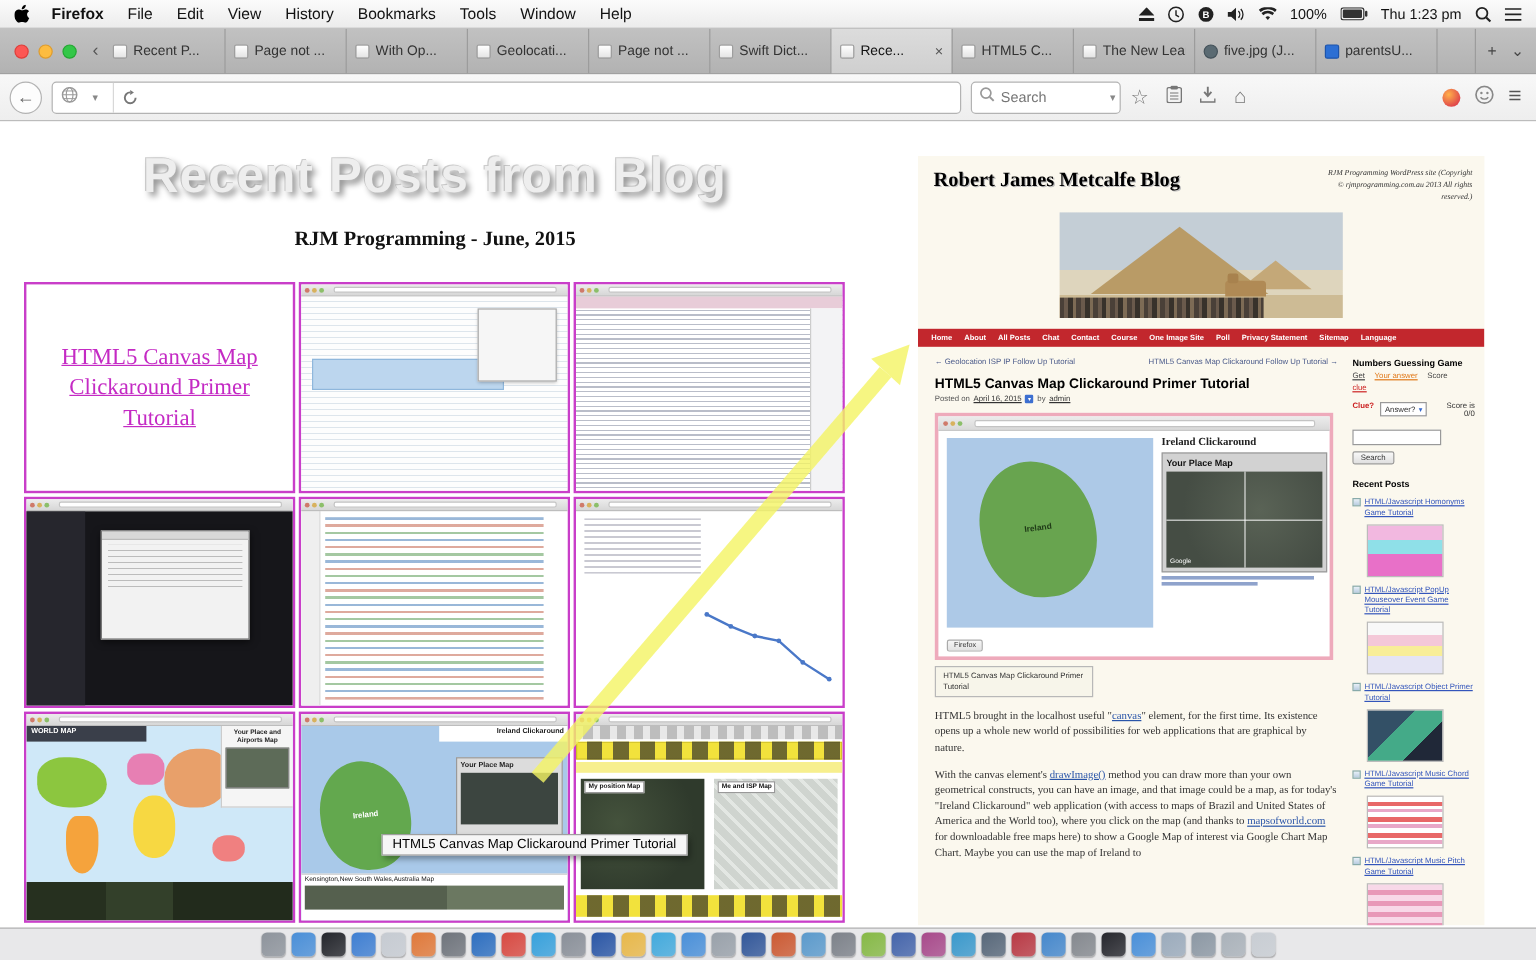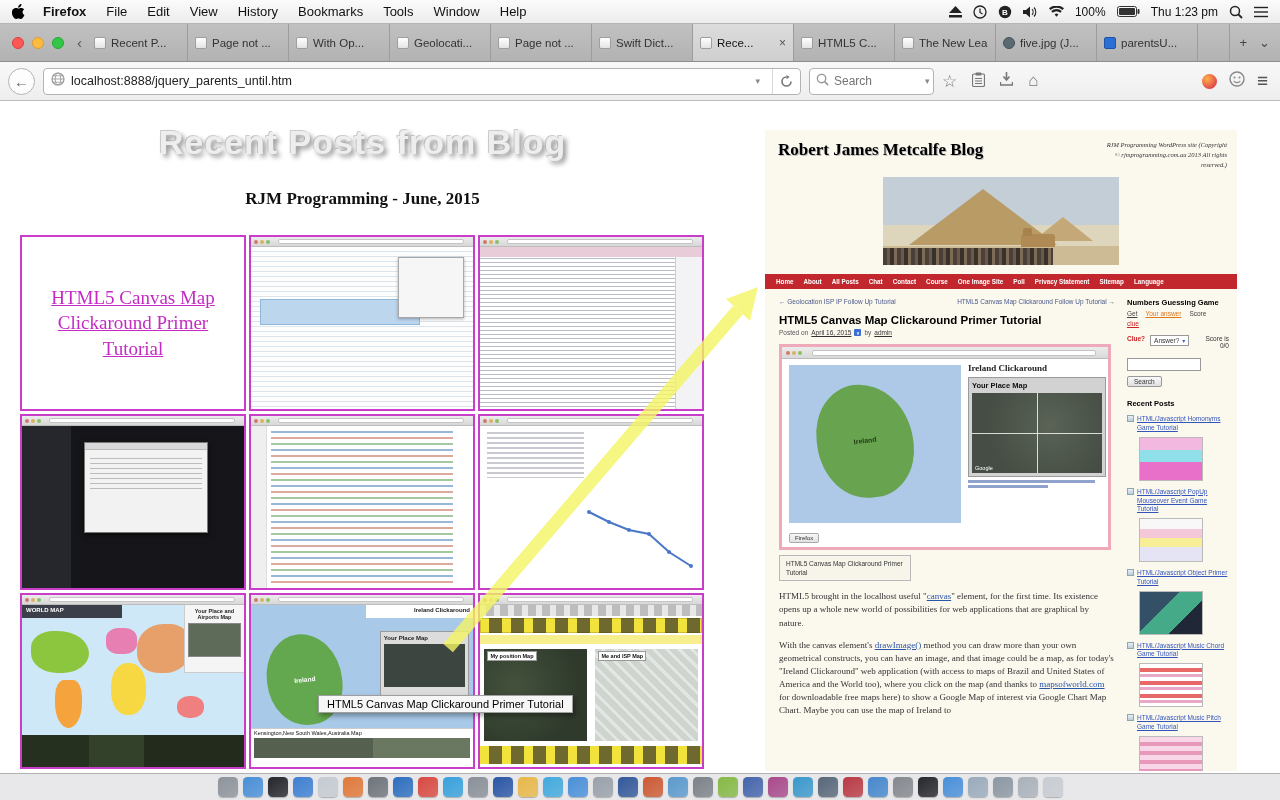--- a/index.html
+++ b/index.html
@@ -60,21 +60,21 @@
   .glyph-home { font-size:17px; }
   .addons { display:flex; align-items:center; gap:12px; margin-left:auto; }
   .addon-dot { width:15px; height:15px; border-radius:50%;
     background:radial-gradient(circle at 35% 32%, #ffb04a, #e0484a 72%); }
   .glyph-burger { font-size:19px; color:#555; padding-right:4px; }
 
   
   .content { position:absolute; top:101px; left:0; right:0; bottom:0; background:#fff; overflow:hidden; }
   .left-page { position:absolute; top:0; left:0; width:765px; height:100%; }
   .page-title { position:absolute; top:22px; left:0; width:725px; text-align:center;
-    font-size:34px; font-weight:bold; letter-spacing:1px; color:#eeeeee;
+    font-size:41px; font-weight:bold; letter-spacing:1px; color:#eeeeee;
     text-shadow:3px 3px 5px #8e8e8e, -1px -1px 0 #cfcfcf; }
   .page-subtitle { position:absolute; top:88px; left:0; width:725px; text-align:center;
     font-family:"Liberation Serif",serif; font-size:17px; font-weight:bold; color:#111; }
 
   .grid { position:absolute; top:134px; left:20px; width:684px; display:grid;
     grid-template-columns:repeat(3,1fr); grid-auto-rows:176px; gap:3px; }
   .cell { border:2px solid #c93ec9; background:#fff; position:relative; overflow:hidden; }
   .cell-link { display:flex; align-items:center; justify-content:center; padding:12px; }
   .cell-link a { font-family:"Liberation Serif",serif; font-size:19px; color:#c42ac4;
     text-decoration:underline; text-align:center; line-height:1.35; cursor:pointer; }
@@ -399,21 +399,20 @@
   <div class="navbar">
     <span class="nav-back">←</span>
     <div class="url-bar">
       <span><svg width="14" height="14" viewBox="0 0 14 14">
             <circle cx="7" cy="7" r="6" fill="none" stroke="#999" stroke-width="1.2"></circle>
             <ellipse cx="7" cy="7" rx="2.8" ry="6" fill="none" stroke="#999" stroke-width="0.9"></ellipse>
             <line x1="1" y1="7" x2="13" y2="7" stroke="#999" stroke-width="0.9"></line>
             <line x1="2.2" y1="3.8" x2="11.8" y2="3.8" stroke="#999" stroke-width="0.8"></line>
             <line x1="2.2" y1="10.2" x2="11.8" y2="10.2" stroke="#999" stroke-width="0.8"></line>
           </svg></span>
-      <input readonly="" value="localhost:8888/jquery_parents_until.htm" style="">
       <span class="url-dd">▾</span>
       <span class="url-reload">
           <svg width="13" height="13" viewBox="0 0 13 13">
             <path d="M11 6.5A4.5 4.5 0 116.5 2" fill="none" stroke="#777" stroke-width="1.6"></path>
             <path d="M6.5 0v4.2l3.1-2.1z" fill="#777"></path>
           </svg>
         </span>
     </div>
     <div class="search-bar">
       <span><svg width="13" height="13" viewBox="0 0 14 14">

